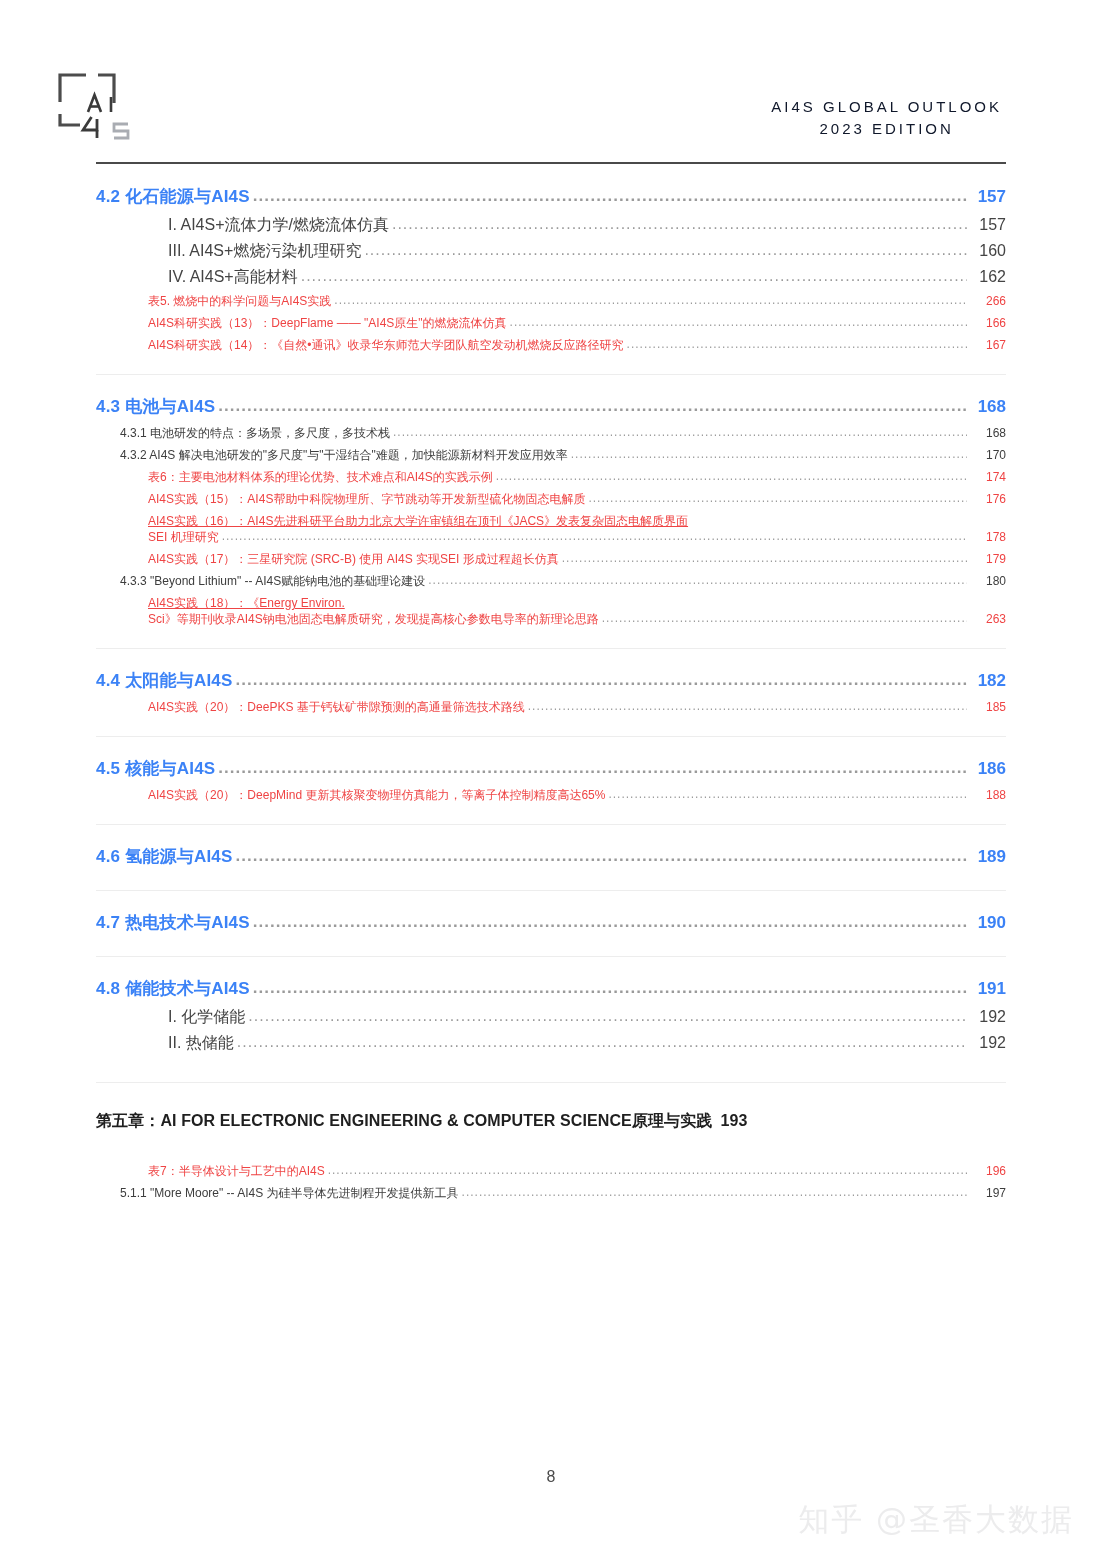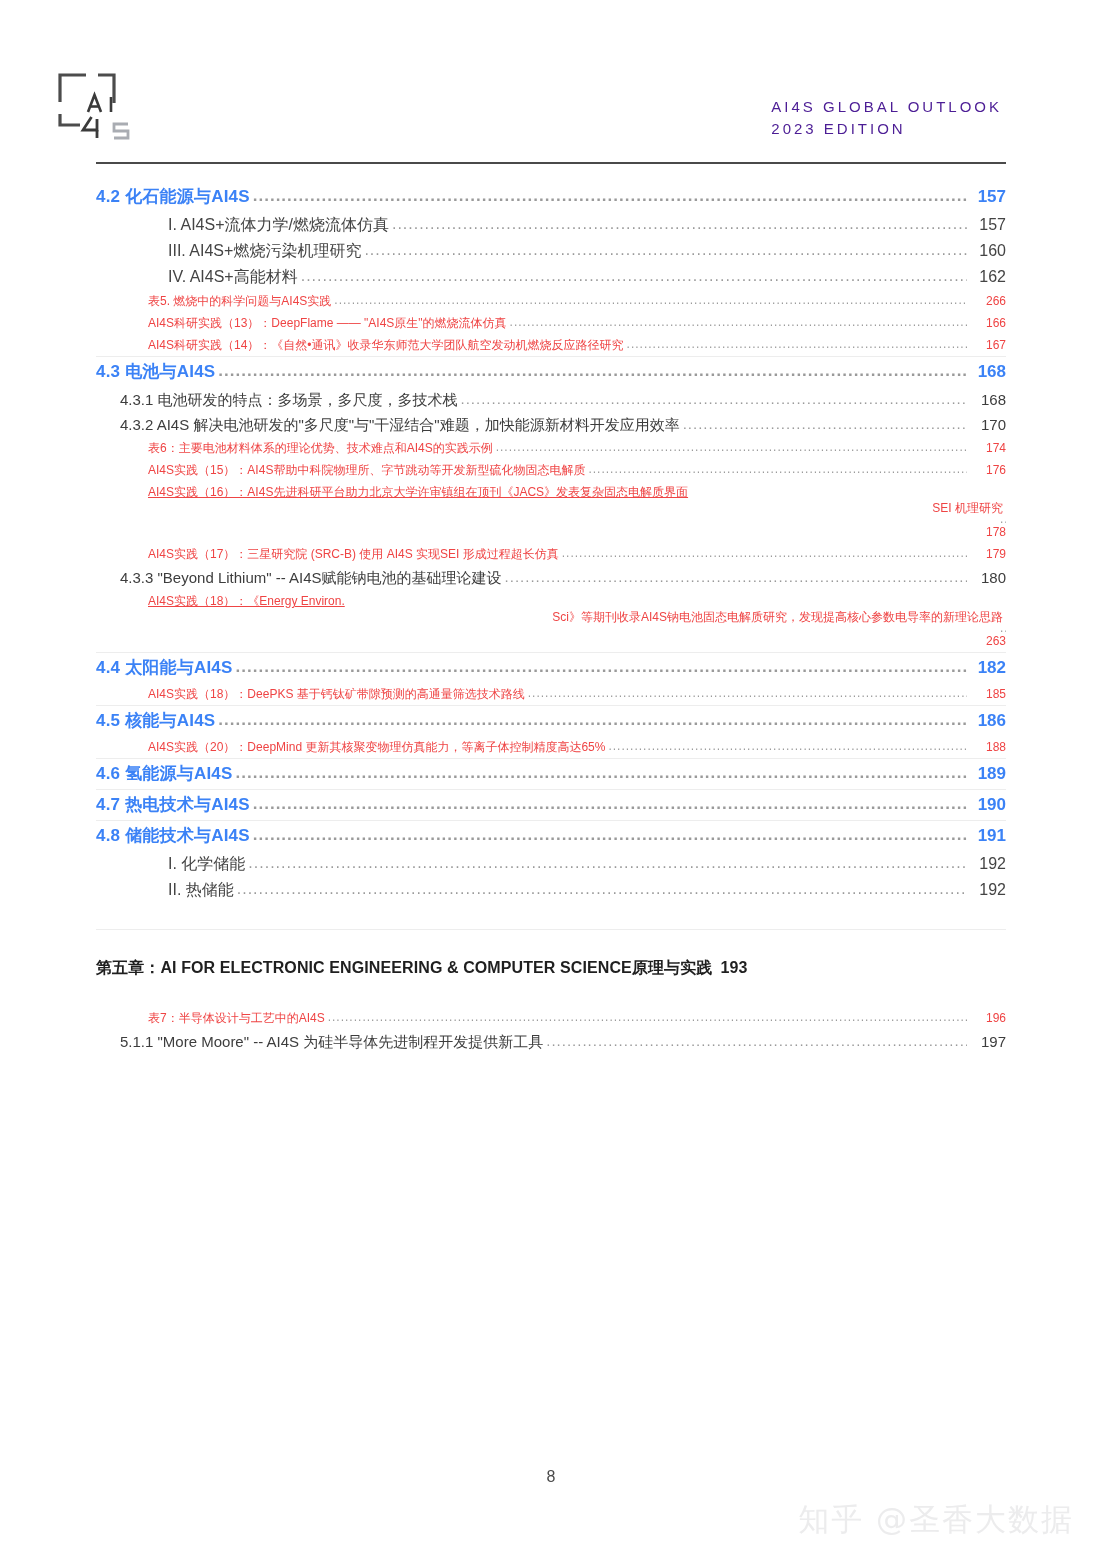--- a/index.html
+++ b/index.html
@@ -29,22 +29,22 @@
     top: 72px;
     width: 82px;
     height: 72px;
   }
   .logo svg { display: block; }
 
   .header-title {
     position: absolute;
     right: 100px;
     top: 96px;
-    text-align: left;
-    color: #4c1d95;
+    text-align: center;
+    color: #0f172a;
     font-size: 15px;
     letter-spacing: 3.0px;
     line-height: 22px;
     font-weight: 400;
     white-space: nowrap;
   }
   .header-title .line2 { display: block; }
 
   .header-rule {
     position: absolute;
@@ -61,21 +61,22 @@
     left: 96px;
     top: 182px;
     width: 910px;
   }
 
   .group {
     position: relative;
   }
   .group + .group {
     border-top: 1px solid #ededed;
-    margin-top: 0;
+    margin-top: 18px;
+    padding-top: 17px;
   }
 
   .row {
     display: flex;
     align-items: flex-end;
     white-space: nowrap;
     line-height: 1.0;
     padding: 5px 0 5px 0;
   }
   .row .label {
@@ -114,36 +115,36 @@
   }
   .lvl-main .label { letter-spacing: 0.2px; }
   .lvl-main .pg { font-weight: bold; }
 
   .lvl-roman {
     font-size: 16px;
     color: #444;
     padding-left: 72px;
   }
   .lvl-sub {
-    font-size: 15px;
+    font-size: 12px;
     color: #3d3d3d;
     padding-left: 24px;
     align-items: center;
   }
   .lvl-note {
     font-size: 12px;
     color: #ef4444;
     padding-left: 52px;
   }
 
   
   .row.nolead .leader::before { content: ""; }
   .row.nolead .pg { min-width: 0; }
   .row.nolead { padding-bottom: 2px; text-decoration: underline; }
-  .row.contline { padding-top: 2px; flex-direction: column; }
+  .row.contline { padding-top: 2px; }
 
   
   .chapter {
     border-top: 1px solid #ededed;
     margin-top: 26px;
     padding-top: 28px;
   }
   .chapter-title {
     font-size: 16px;
     font-weight: bold;
@@ -305,21 +306,21 @@
         <span class="pg">263</span>
       </div>
     </div>
     <div class="group">
       <div class="row lvl-main">
         <span class="label">4.4 太阳能与AI4S</span>
         <span class="leader"></span>
         <span class="pg">182</span>
       </div>
       <div class="row lvl-note">
-        <span class="label">AI4S实践（18）：DeePKS 基于钙钛矿带隙预测的高通量筛选技术路线</span>
+        <span class="label">AI4S实践（20）：DeePKS 基于钙钛矿带隙预测的高通量筛选技术路线</span>
         <span class="leader"></span>
         <span class="pg">185</span>
       </div>
     </div>
     <div class="group">
       <div class="row lvl-main">
         <span class="label">4.5 核能与AI4S</span>
         <span class="leader"></span>
         <span class="pg">186</span>
       </div>

